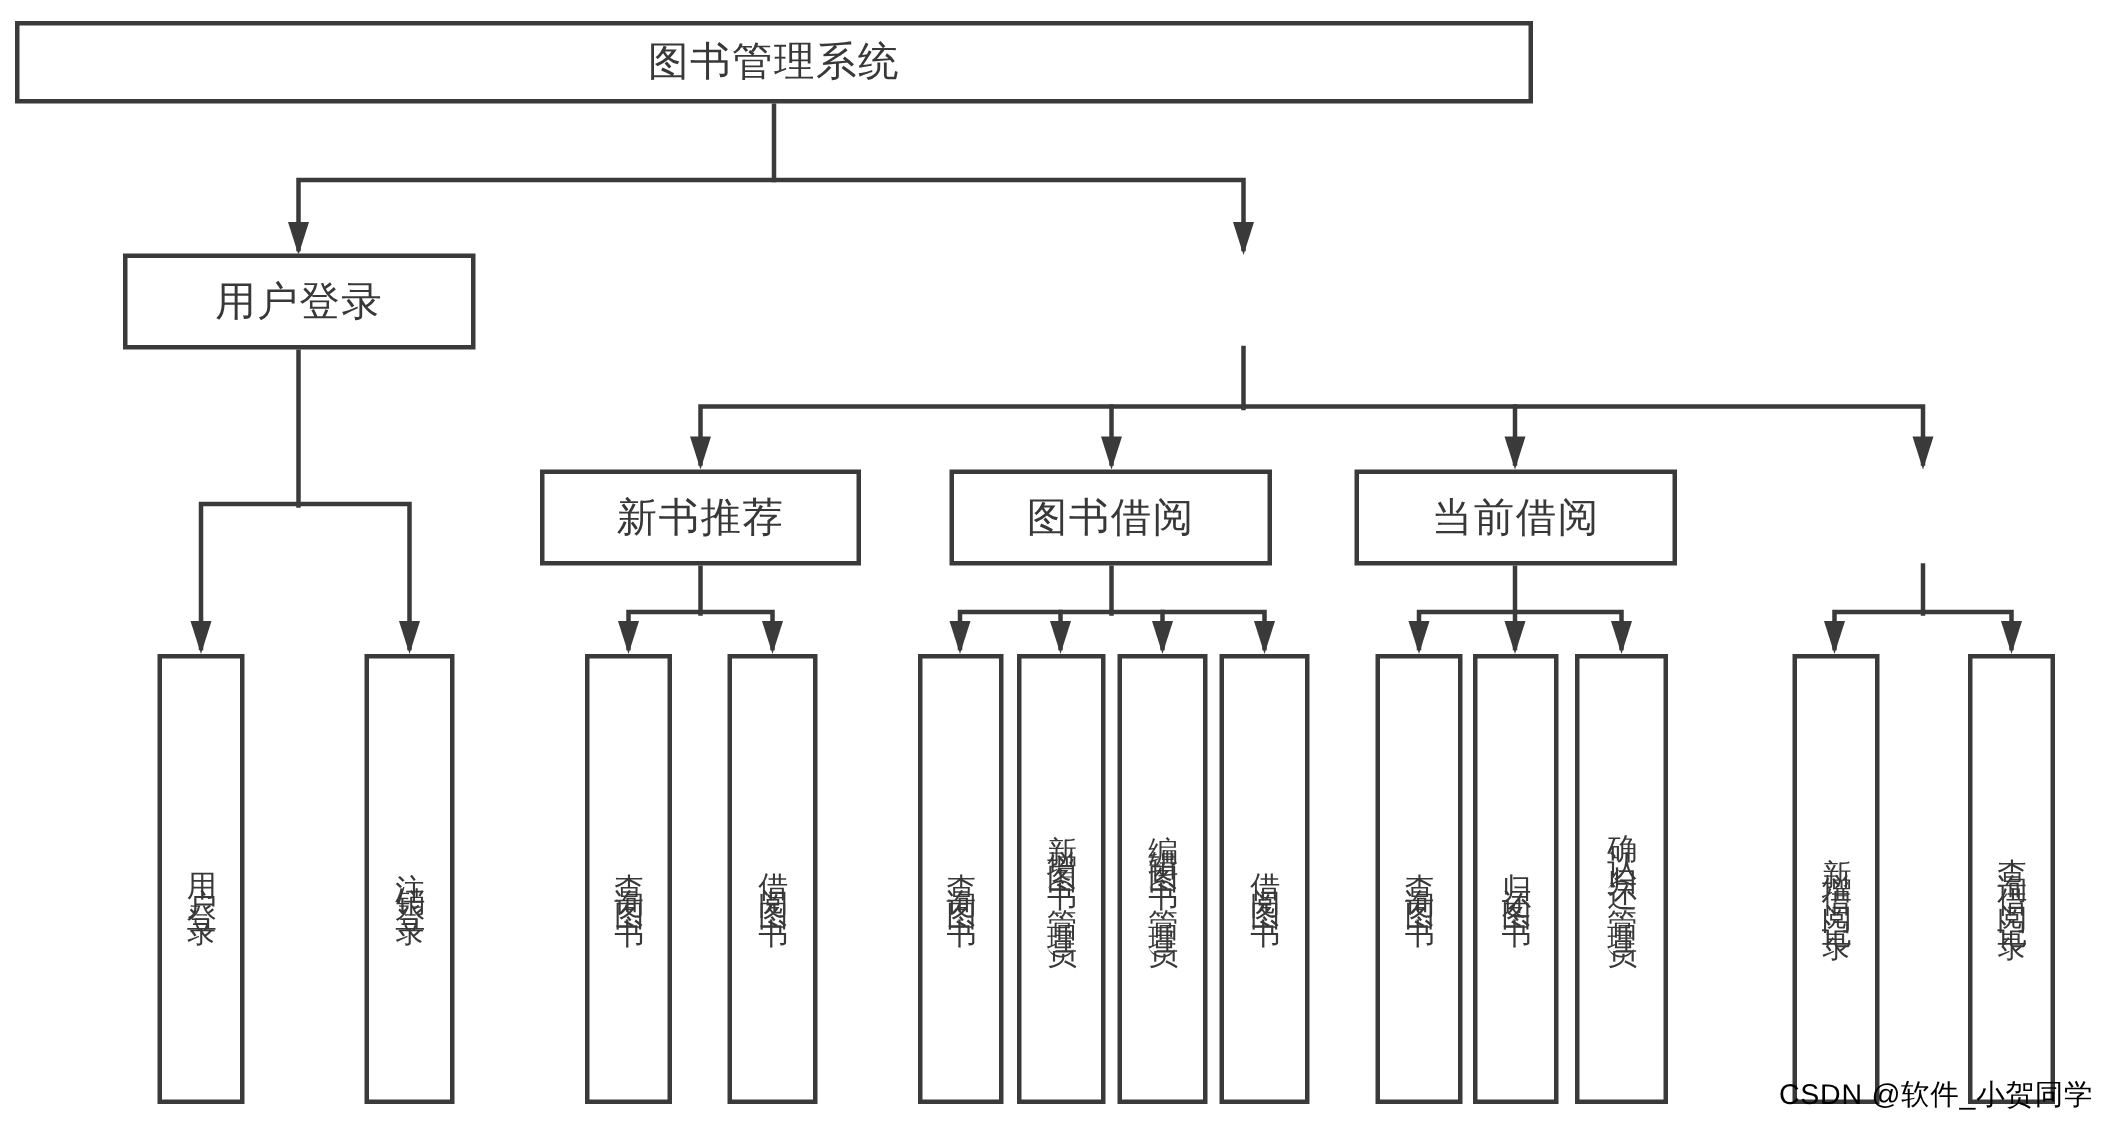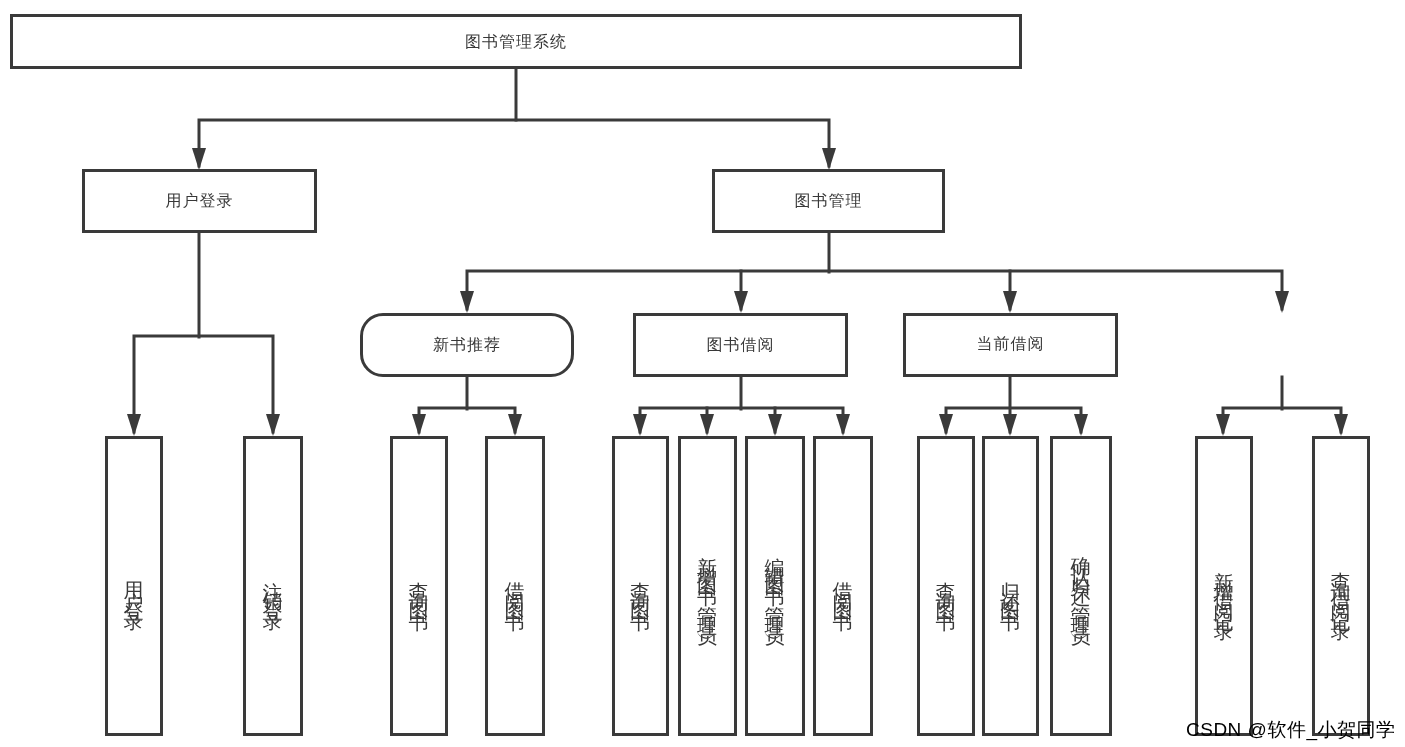--- a/index.html
+++ b/index.html
@@ -17,21 +17,21 @@
   }
   .node {
     position: absolute;
     box-sizing: border-box;
     border: 3px solid #3a3a3a;
     background: #ffffff;
     display: flex;
     align-items: center;
     justify-content: center;
     color: #383838;
-    font-size: 16px;
+    font-size: 27px;
     letter-spacing: 1px;
     line-height: 1;
     white-space: nowrap;
   }
   .node.vert {
     writing-mode: vertical-rl;
     text-orientation: mixed;
     letter-spacing: 10px;
     font-size: 20px;
   }
@@ -91,25 +91,24 @@
       <polygon points="1003,414 1017,414 1010,436"></polygon>
       <polygon points="1074,414 1088,414 1081,436"></polygon>
       <polygon points="1216,414 1230,414 1223,436"></polygon>
       <polygon points="1334,414 1348,414 1341,436"></polygon>
     </g>
   </svg>
 
   <div class="node" style="left:10px; top:14px; width:1012px; height:55px;">图书管理系统</div>
 
   <div class="node" style="left:82px; top:169px; width:235px; height:64px;">用户登录</div>
-  <div class="node" style="left:712px; top:169px; width:233px; height:64px;">图书管理</div>
 
-  <div class="node" style="left:360px; top:313px; width:214px; height:64px;border-radius:23px;">新书推荐</div>
+  <div class="node" style="left:360px; top:313px; width:214px; height:64px;">新书推荐</div>
   <div class="node" style="left:633px; top:313px; width:215px; height:64px;">图书借阅</div>
-  <div class="node" style="left:903px; top:313px; width:215px; height:64px;font-family:Liberation Mono, monospace;">当前借阅</div>
+  <div class="node" style="left:903px; top:313px; width:215px; height:64px;">当前借阅</div>
 
   <div class="node vert" style="left:105px; top:436px; width:58px; height:300px;">用户登录</div>
   <div class="node vert" style="left:243px; top:436px; width:60px; height:300px;">注销登录</div>
 
   <div class="node vert" style="left:390px; top:436px; width:58px; height:300px;">查询图书</div>
   <div class="node vert" style="left:485px; top:436px; width:60px; height:300px;">借阅图书</div>
 
   <div class="node vert" style="left:612px; top:436px; width:57px; height:300px;">查询图书</div>
   <div class="node vert" style="left:678px; top:436px; width:59px; height:300px;">新增图书（管理员）</div>
   <div class="node vert" style="left:745px; top:436px; width:60px; height:300px;">编辑图书（管理员）</div>

